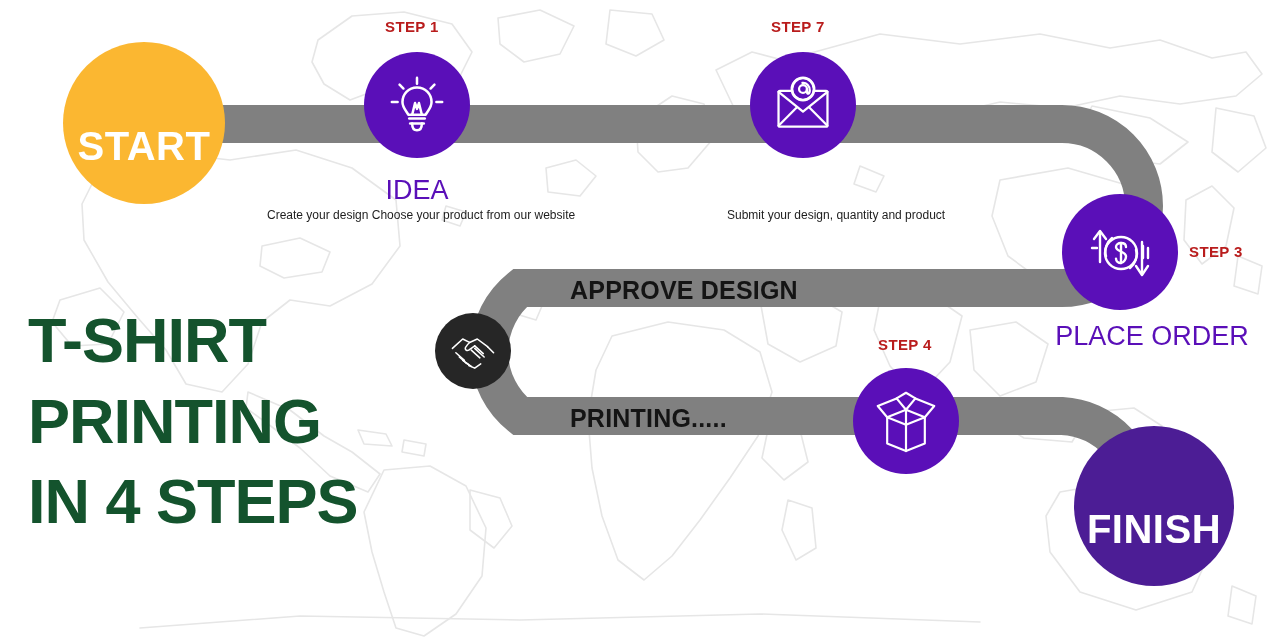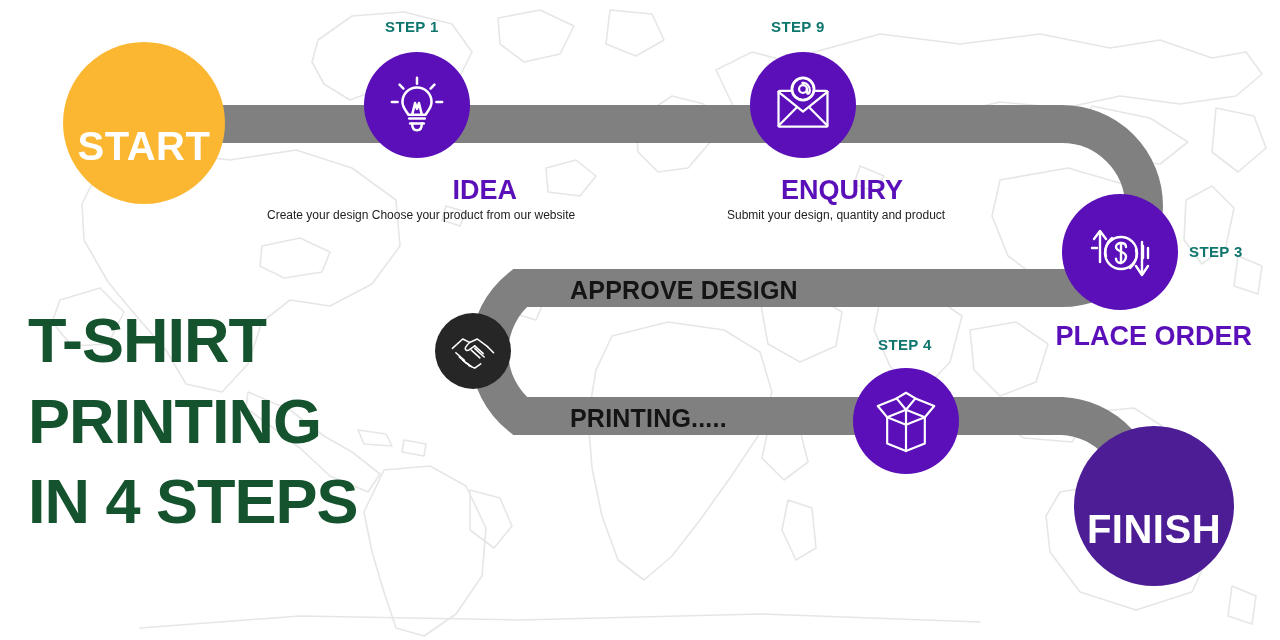--- a/index.html
+++ b/index.html
@@ -42,32 +42,32 @@
     letter-spacing: 0.5px;
     white-space: nowrap;
     margin-top: 46px;
   }
   .terminus-text { font-size: 40px; }
 
   .steplabel {
     position: absolute;
     font-size: 15px;
     font-weight: bold;
-    color: #0f766e;
+    color: #b91c1c;
     letter-spacing: 0.4px;
     white-space: nowrap;
     text-align: center;
   }
   .step-title {
     position: absolute;
     font-size: 27px;
-    font-weight: bold;
+    font-weight: normal;
     color: #5A0FB8;
     white-space: nowrap;
-    text-align: right;
+    text-align: center;
     line-height: 1.05;
   }
   .step-desc {
     position: absolute;
     font-size: 12px;
     color: #1d1d1d;
     text-align: center;
     line-height: 1.25;
     white-space: nowrap;
   }
@@ -286,22 +286,21 @@
 
     <div class="headline" style="left:28px; top:300px;">T-SHIRT
 PRINTING
 IN 4 STEPS</div>
 
     <div class="steplabel" style="left:385px; top:18px;">STEP 1</div>
     <div class="step-title" style="left:317px; top:176px; width:200px;">IDEA</div>
     <div class="step-desc" style="left:267px; top:208px; width:300px;">Create your design
 Choose your product from our website</div>
 
-    <div class="steplabel" style="left:771px; top:18px;">STEP 9</div>
-    <div class="step-title" style="left:703px; top:176px; width:200px;">ENQUIRY</div>
+    <div class="steplabel" style="left:771px; top:18px;">STEP 7</div>
     <div class="step-desc" style="left:727px; top:208px; width:200px;">Submit your design,
 quantity and product</div>
 
     <div class="steplabel" style="left:1189px; top:243px;">STEP 3</div>
     <div class="step-title" style="left:1020px; top:322px; width:200px;margin-left:32px;">PLACE ORDER</div>
 
     <div class="steplabel" style="left:878px; top:336px;">STEP 4</div>
   </div>
 
 </div>

